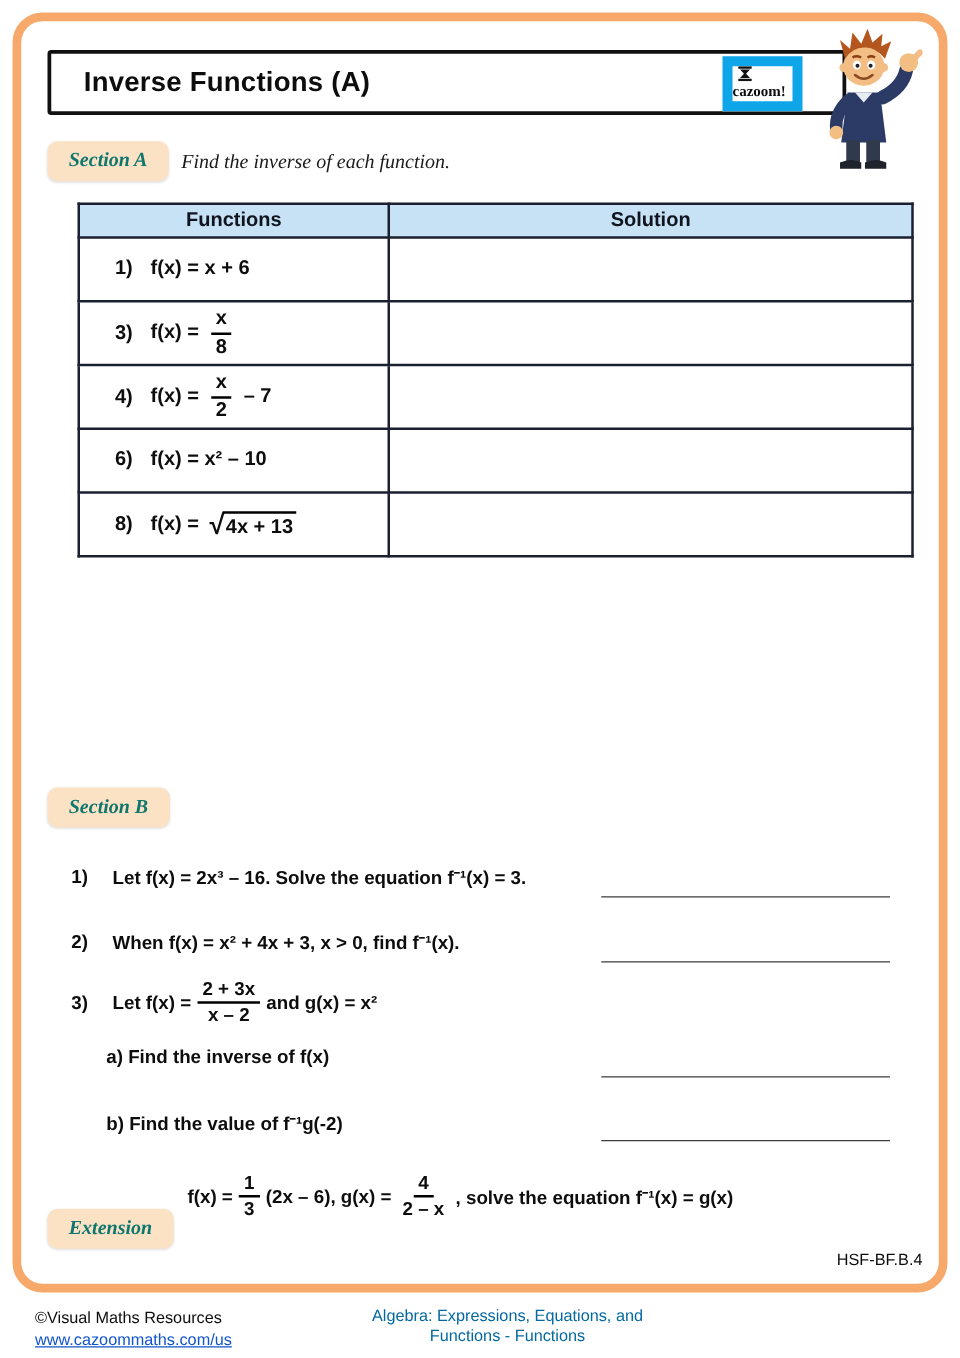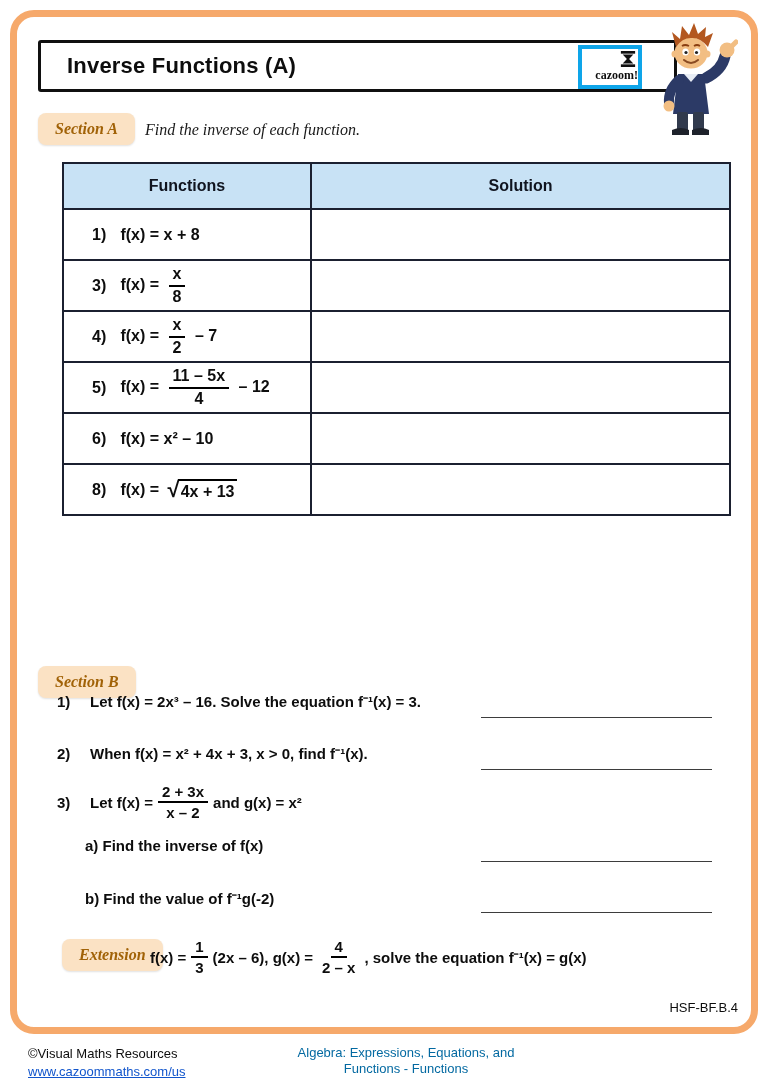--- a/index.html
+++ b/index.html
@@ -9,40 +9,40 @@
   
   .frame { position:absolute; left:10px; top:10px; width:748px; height:1024px;
            border:7px solid #F6A96B; border-radius:24px; }
 
   
   .title-box { position:absolute; left:38px; top:40px; width:639px; height:52px;
                border:3px solid #101010; border-radius:3px; background:#fff;
                display:flex; align-items:center; padding-left:26px; }
   .title-box h1 { font-size:22px; font-weight:700; color:#0d0d0d; letter-spacing:0.2px; }
   .logo { position:absolute; left:578px; top:45px; width:64px; height:44px;
-          border:4px solid #0ea5e9; background:#fff; display:flex; flex-direction:column;
-          align-items:flex-end; justify-content:center; gap:1px; }
+          border:8px solid #0ea5e9; background:#fff; display:flex; flex-direction:column;
+          align-items:flex-start; justify-content:center; gap:1px; }
   .logo-text { font-family:"Liberation Serif", serif; font-weight:700; font-size:12px; color:#0d0d0d; }
   .mascot { position:absolute; left:646px; top:22px; }
 
   
   .pill { position:absolute; left:38px; background:#FBE2C4; border-radius:8px;
-          padding:7px 17px; font:italic 700 16px "Liberation Serif", serif; color:#a16207;
+          padding:7px 17px; font:italic 700 16px "Liberation Serif", serif; color:#0f766e;
           box-shadow:0 1px 2px rgba(0,0,0,0.12); }
   .pill-a { top:113px; }
-  .pill-b { top:666px; }
-  .pill-ext { top:939px;margin-left:24px; }
+  .pill-b { top:630px; }
+  .pill-ext { top:967px; }
   .instruction { position:absolute; left:145px; top:121px;
                  font:italic 400 16px "Liberation Serif", serif; color:#1a1a1a; }
 
   
   table.fn-table { position:absolute; left:62px; top:162px; width:667px;
                    border-collapse:collapse; table-layout:fixed; }
   table.fn-table th, table.fn-table td { border:2.5px solid #1B2030; }
-  table.fn-table th { height:46px; background:#C8E2F5; font-size:16px; font-weight:700;
+  table.fn-table th { height:27px; background:#C8E2F5; font-size:16px; font-weight:700;
                       color:#10141f; text-align:center; }
   table.fn-table td { height:51px; vertical-align:middle; }
   col.c-fn { width:248px; } col.c-sol { width:419px; }
   .fn-cell { padding-left:28px; font-size:16px; font-weight:700; color:#0d0d0d; white-space:nowrap; }
   .qnum { display:inline-block; min-width:24px; }
   .fn-cell > span { vertical-align:middle; }
 
   
   .frac { display:inline-flex; flex-direction:column; align-items:center;
           vertical-align:middle; margin:0 5px; line-height:1.15; }
@@ -125,21 +125,21 @@
       <col class="c-sol">
     </colgroup>
   <tbody>
       <tr>
     <th>Functions</th>
     <th>Solution</th>
   </tr>
   <tr>
     <td class="fn-cell">
       <span class="qnum">1)</span>
-      <span>f(x) = x + 8</span>
+      <span>f(x) = x + 6</span>
     </td>
     <td></td>
   </tr>
   <tr>
     <td class="fn-cell">
       <span class="qnum">3)</span>
       <span>f(x) =</span>
       <span class="frac">
         <span class="top">x</span>
         <span class="bottom">8</span>
@@ -149,32 +149,20 @@
   </tr>
   <tr>
     <td class="fn-cell">
       <span class="qnum">4)</span>
       <span>f(x) =</span>
       <span class="frac">
         <span class="top">x</span>
         <span class="bottom">2</span>
       </span>
       <span>– 7</span>
-    </td>
-    <td></td>
-  </tr>
-  <tr>
-    <td class="fn-cell">
-      <span class="qnum">5)</span>
-      <span>f(x) =</span>
-      <span class="frac">
-        <span class="top">11 – 5x</span>
-        <span class="bottom">4</span>
-      </span>
-      <span>– 12</span>
     </td>
     <td></td>
   </tr>
   <tr>
     <td class="fn-cell">
       <span class="qnum">6)</span>
       <span>f(x) = x² – 10</span>
     </td>
     <td></td>
   </tr>

